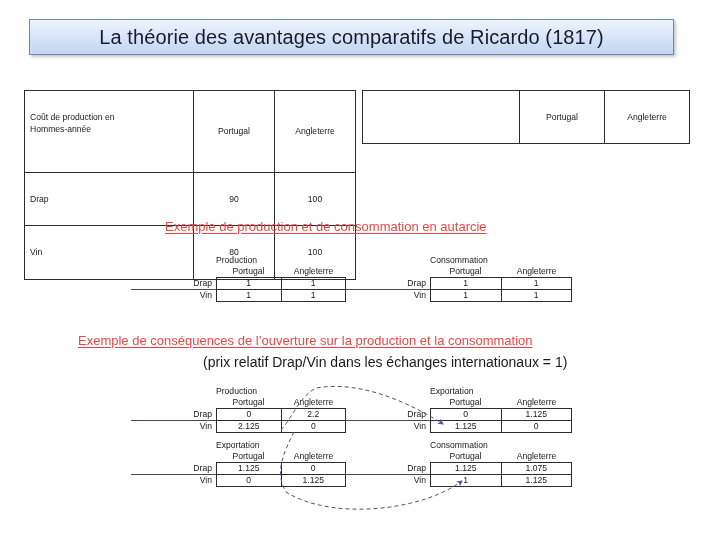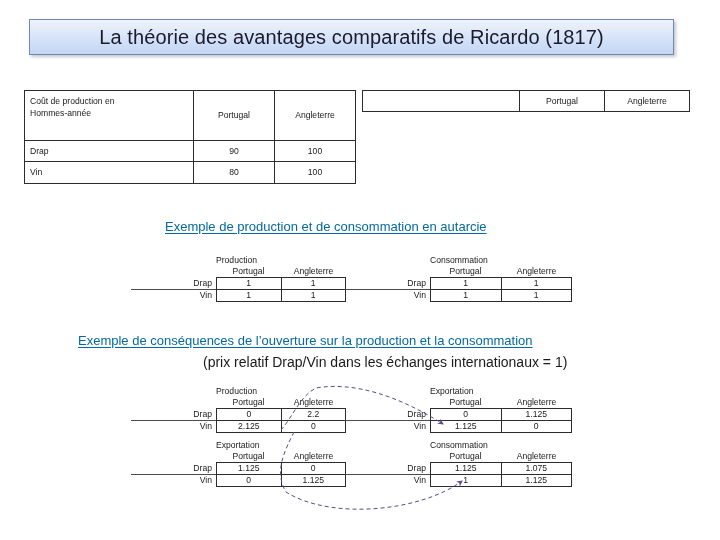--- a/index.html
+++ b/index.html
@@ -45,21 +45,21 @@
 
   
   .grid-table {
     position: absolute;
     border-collapse: collapse;
     font-size: 8.6px;
     color: #1a1a1a;
   }
   .grid-table td {
     border: 1px solid #2c2c2c;
-    padding: 4px 5px;
+    padding: 20px 5px;
     vertical-align: top;
     line-height: 1.45;
   }
   .grid-table td.ctr {
     text-align: center;
     vertical-align: middle;
   }
 
   #table-cost { left: 24px; top: 90px; }
   #table-cost td.lbl { width: 158px; }
@@ -69,21 +69,21 @@
   #table-opp td.lbl { width: 146px; }
   #table-opp td.num { width: 74px; }
 
   
   .section-head {
     position: absolute;
     font-size: 13px;
     text-decoration: underline;
     text-underline-offset: 2px;
     white-space: nowrap;
-    color: #0369a1;
+    color: #ef4444;
   }
   .section-sub {
     position: absolute;
     font-size: 14px;
     white-space: nowrap;
     color: #1a1a1a;
   }
   #head-autarcie { left: 165px; top: 219px; }
   #head-ouverture { left: 78px; top: 333px; }
   #sub-ouverture { left: 203px; top: 354px; }

